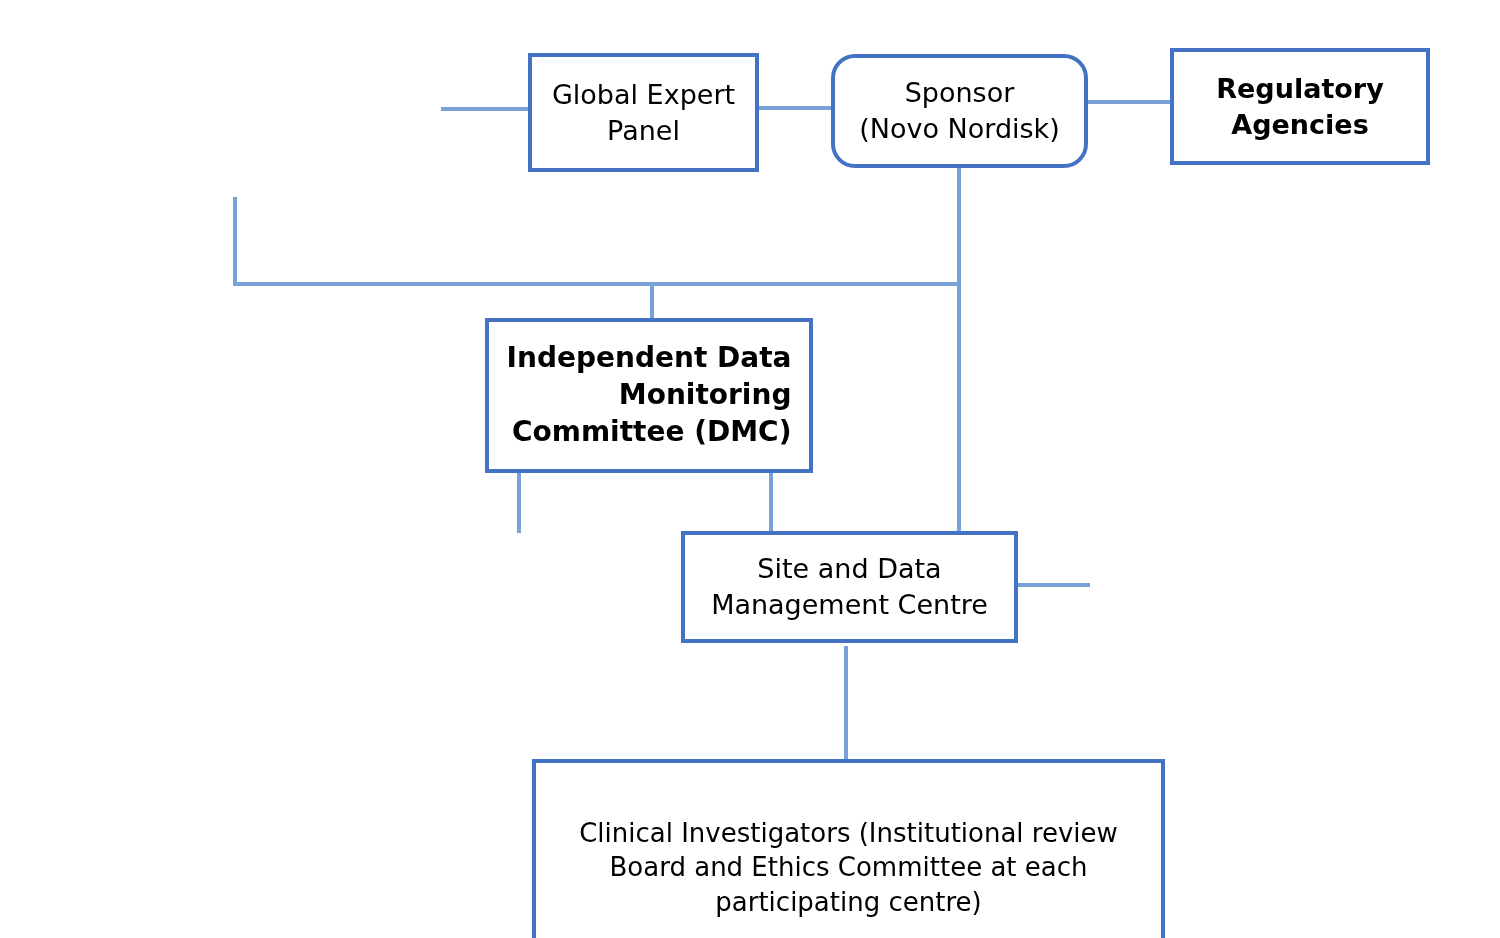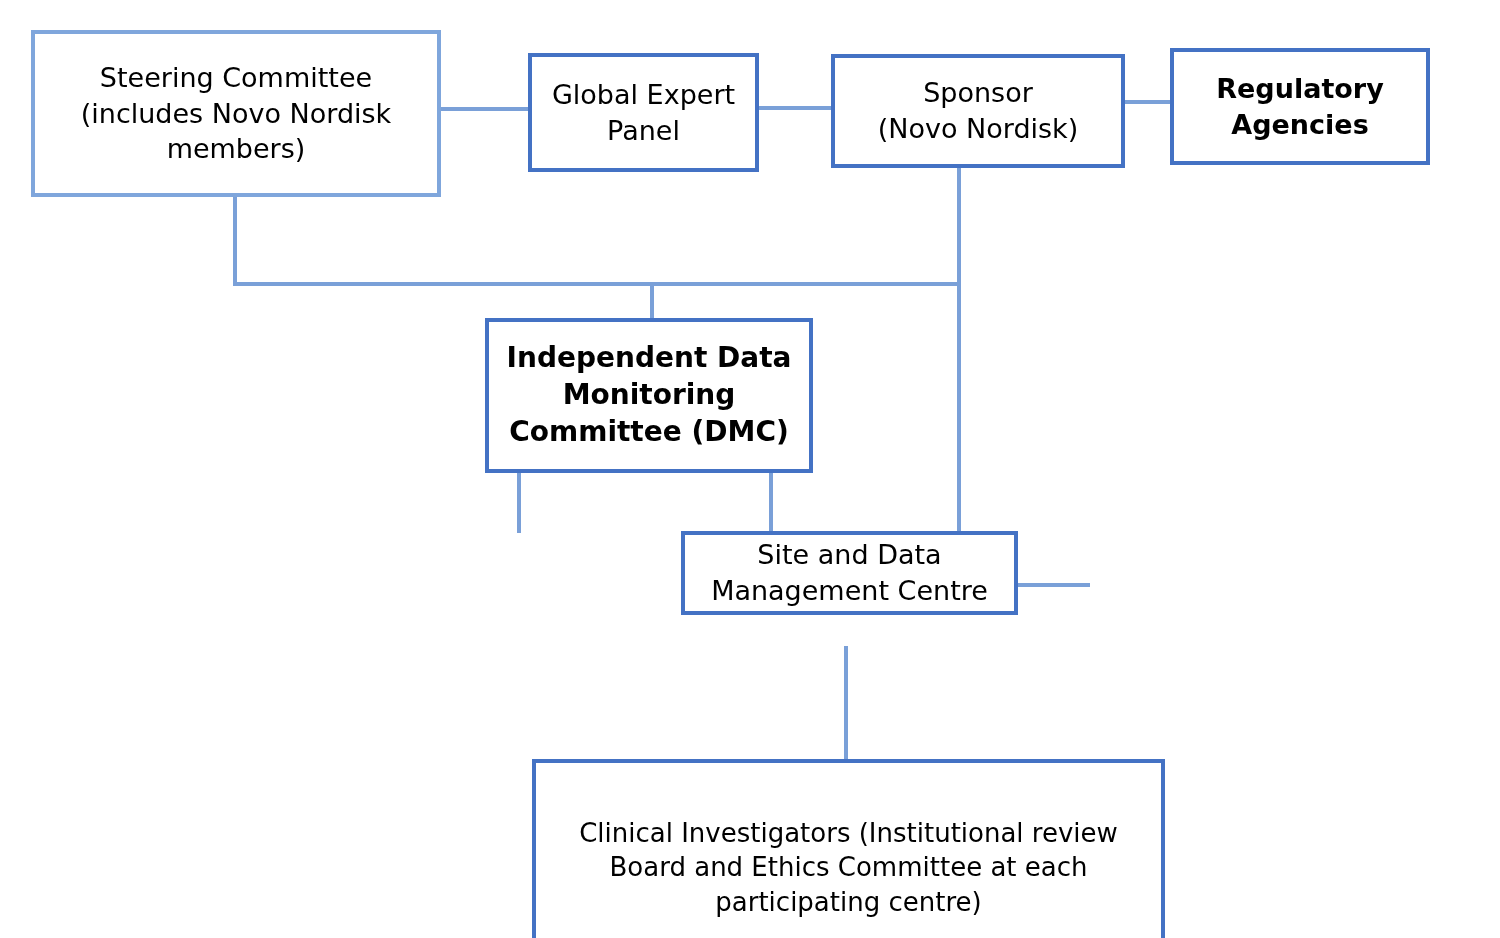--- a/index.html
+++ b/index.html
@@ -29,20 +29,21 @@
     line-height: 1.32;
     white-space: pre-line;
     z-index: 2;
   }
   .node.light {
     border-color: #7fa6dc;
   }
   .node.bold {
     font-weight: bold;
     font-size: 28px;
+    text-align: right;
   }
   .node.small {
     font-size: 26px;
   }
   .conn {
     position: absolute;
     background: #7aa0d8;
     z-index: 1;
   }
 </style>
@@ -56,49 +57,44 @@
   <div class="conn" style="left:1088px; top:100px; width:82px; height:4px;"></div>
   <div class="conn" style="left:233px; top:197px; width:4px; height:89px;"></div>
   <div class="conn" style="left:233px; top:282px; width:728px; height:4px;"></div>
   <div class="conn" style="left:957px; top:168px; width:4px; height:363px;"></div>
   <div class="conn" style="left:650px; top:286px; width:4px; height:32px;"></div>
   <div class="conn" style="left:517px; top:473px; width:4px; height:60px;"></div>
   <div class="conn" style="left:769px; top:473px; width:4px; height:58px;"></div>
   <div class="conn" style="left:1018px; top:583px; width:72px; height:4px;"></div>
   <div class="conn" style="left:844px; top:646px; width:4px; height:113px;"></div>
 
-  <div class="node light" style="left:31px; top:30px; width:410px; height:167px;">
-    <span>Steering Committee
-(includes Novo Nordisk
-members)</span>
-  </div>
 
   <div class="node" style="left:528px; top:53px; width:231px; height:119px;">
     <span>Global Expert
 Panel</span>
   </div>
 
-  <div class="node" style="left:831px; top:54px; width:294px; height:114px;">
+  <div class="node" style="left:831px; top:54px; width:257px; height:114px;border-radius:24px;">
     <span>Sponsor
 (Novo Nordisk)</span>
   </div>
 
   <div class="node" style="left:1170px; top:48px; width:260px; height:117px;font-weight:bold;">
     <span>Regulatory
 Agencies</span>
   </div>
 
   <div class="node bold" style="left:485px; top:318px; width:328px; height:155px;">
     <span>Independent Data
 Monitoring
 Committee (DMC)</span>
   </div>
 
 
-  <div class="node" style="left:681px; top:531px; width:337px; height:84px;">
+  <div class="node" style="left:681px; top:531px; width:337px; height:112px;">
     <span>Site and Data
 Management Centre</span>
   </div>
 
 
   <div class="node small" style="left:532px; top:759px; width:633px; height:217px;text-align:center;">
     <span>Clinical Investigators (Institutional review
 Board and Ethics Committee at each
 participating centre)</span>
   </div>

